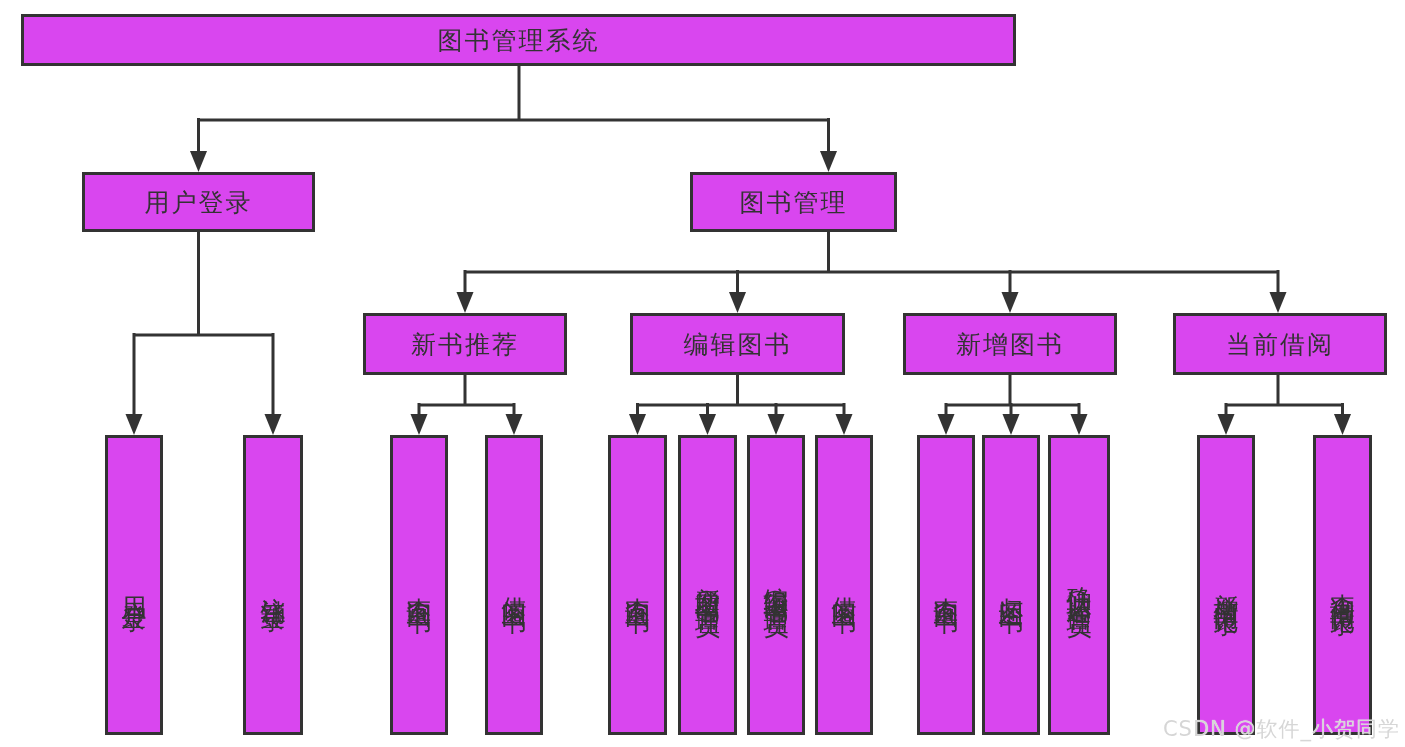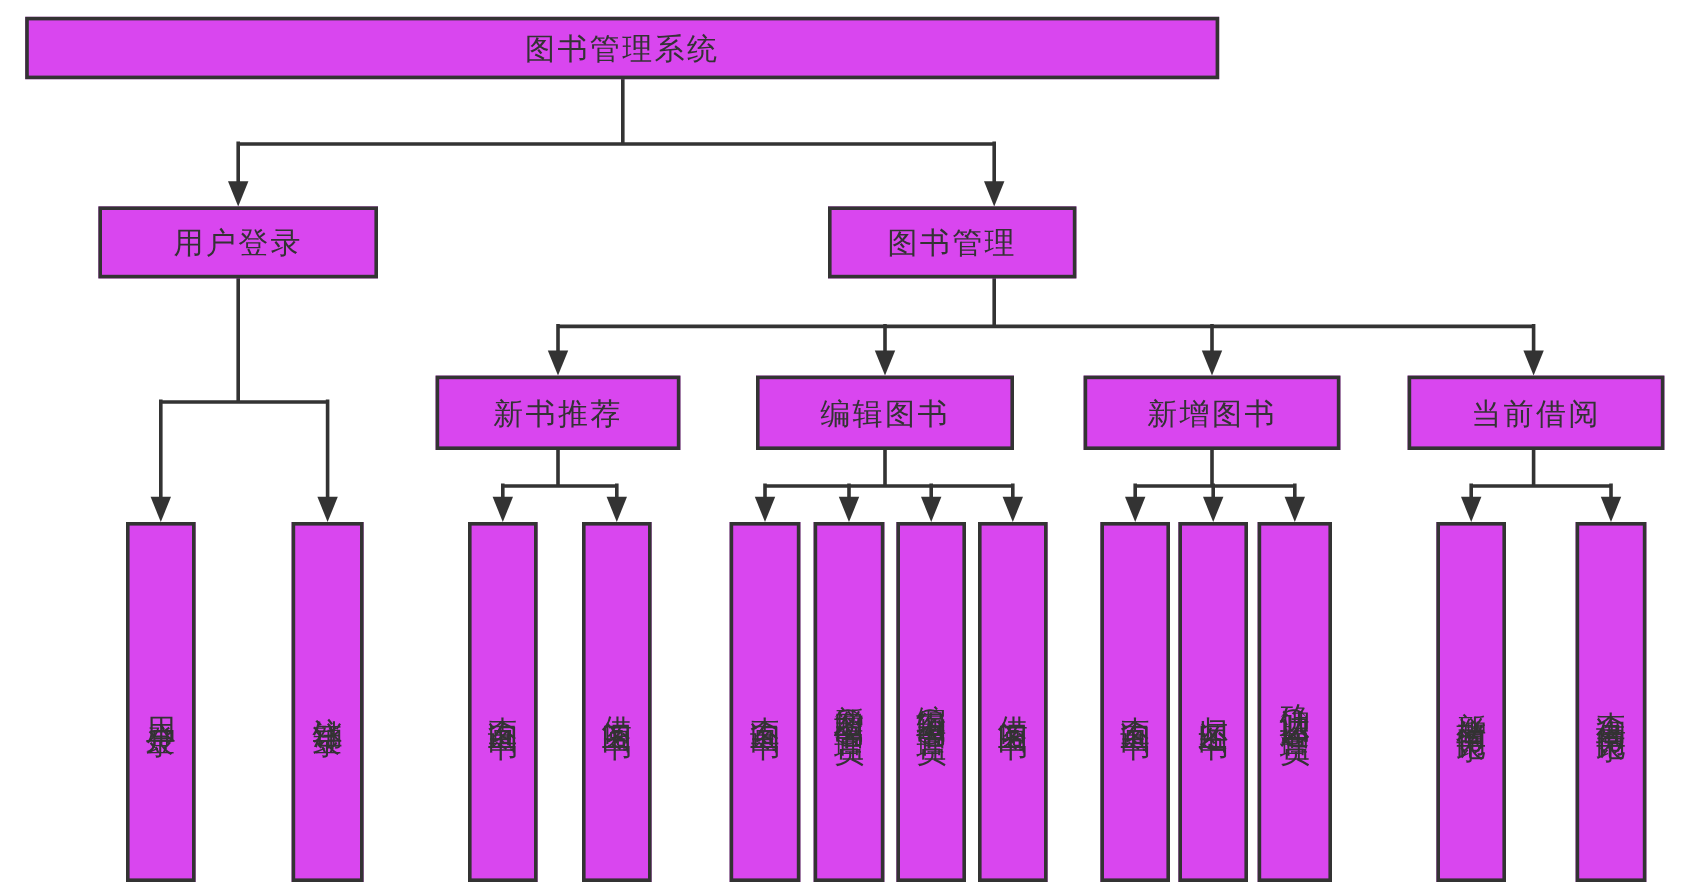--- a/index.html
+++ b/index.html
@@ -106,13 +106,14 @@
   <div class="box vbox" style="left:747px;top:435px;width:58px;height:300px">编辑图书（管理员）</div>
   <div class="box vbox" style="left:815px;top:435px;width:58px;height:300px">借阅图书</div>
 
   <div class="box vbox" style="left:917px;top:435px;width:58px;height:300px">查询图书</div>
   <div class="box vbox" style="left:982px;top:435px;width:58px;height:300px">归还图书</div>
   <div class="box vbox" style="left:1048px;top:435px;width:62px;height:300px">确认归还（管理员）</div>
 
   <div class="box vbox" style="left:1197px;top:435px;width:58px;height:300px">新增借阅记录</div>
   <div class="box vbox" style="left:1313px;top:435px;width:59px;height:300px">查询借阅记录</div>
 
+  <div class="wm">CSDN @软件_小贺同学</div>
 </div>
 
 </body></html>

